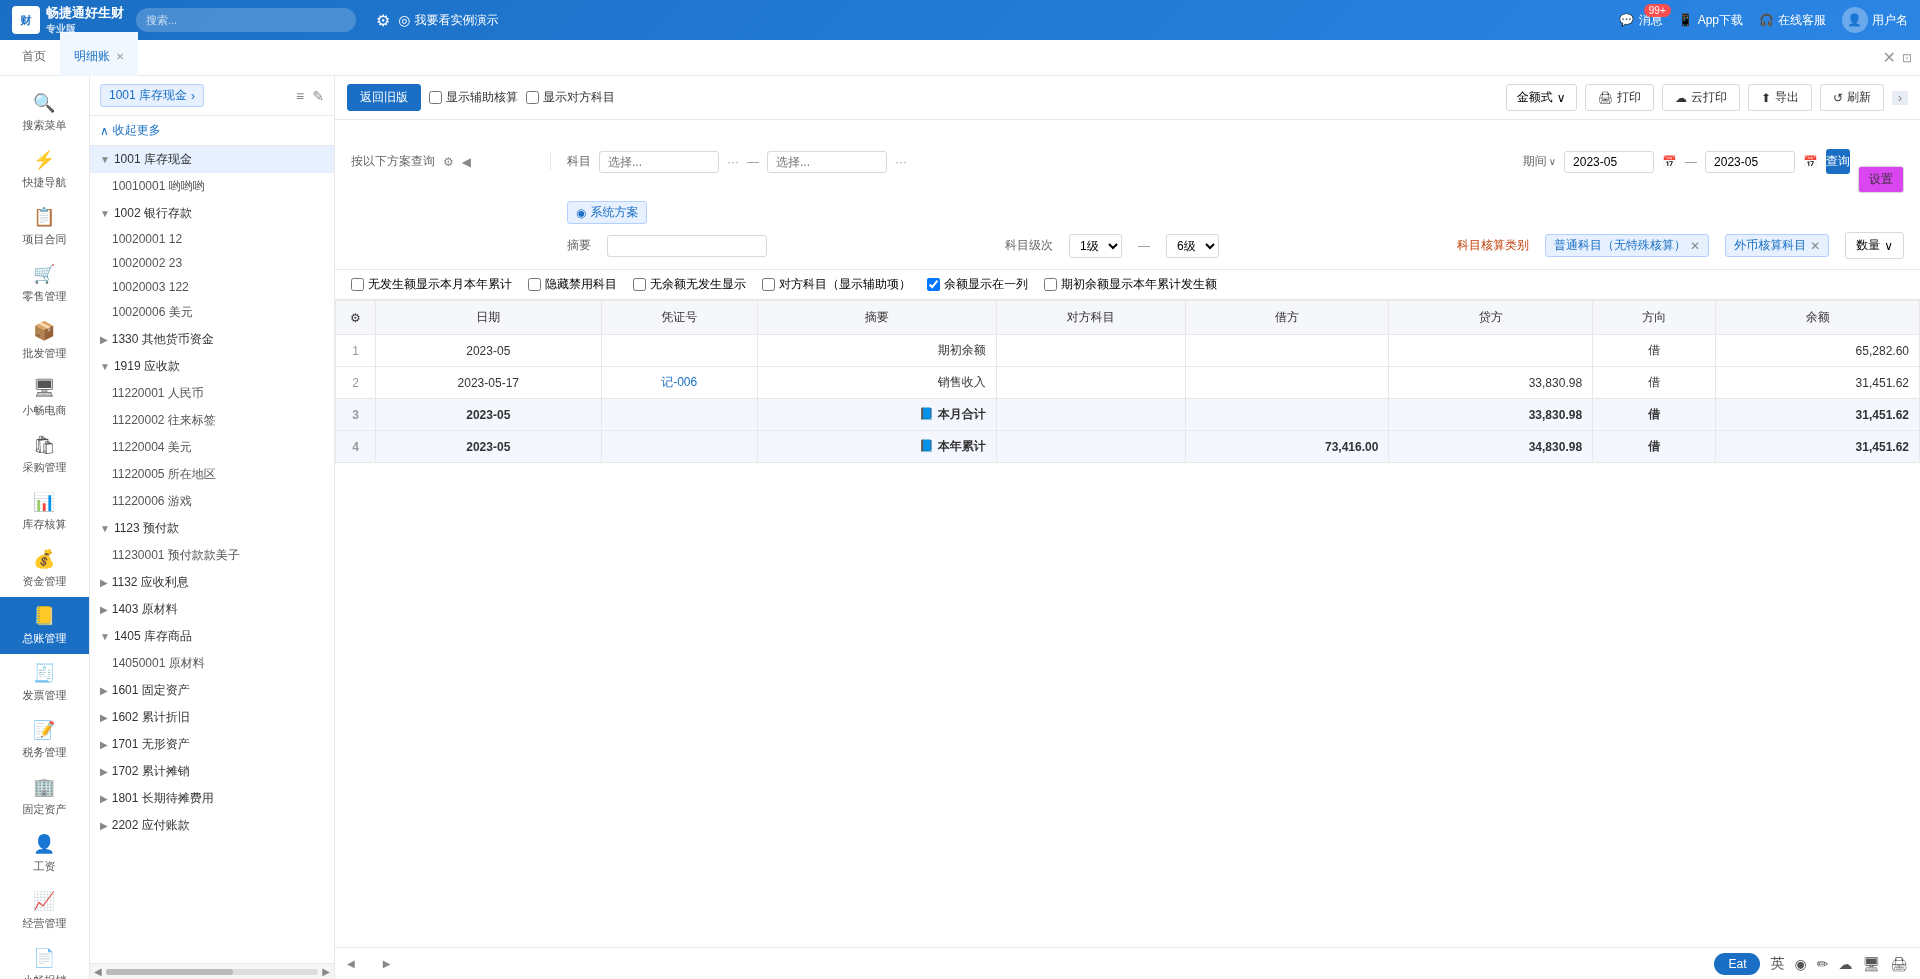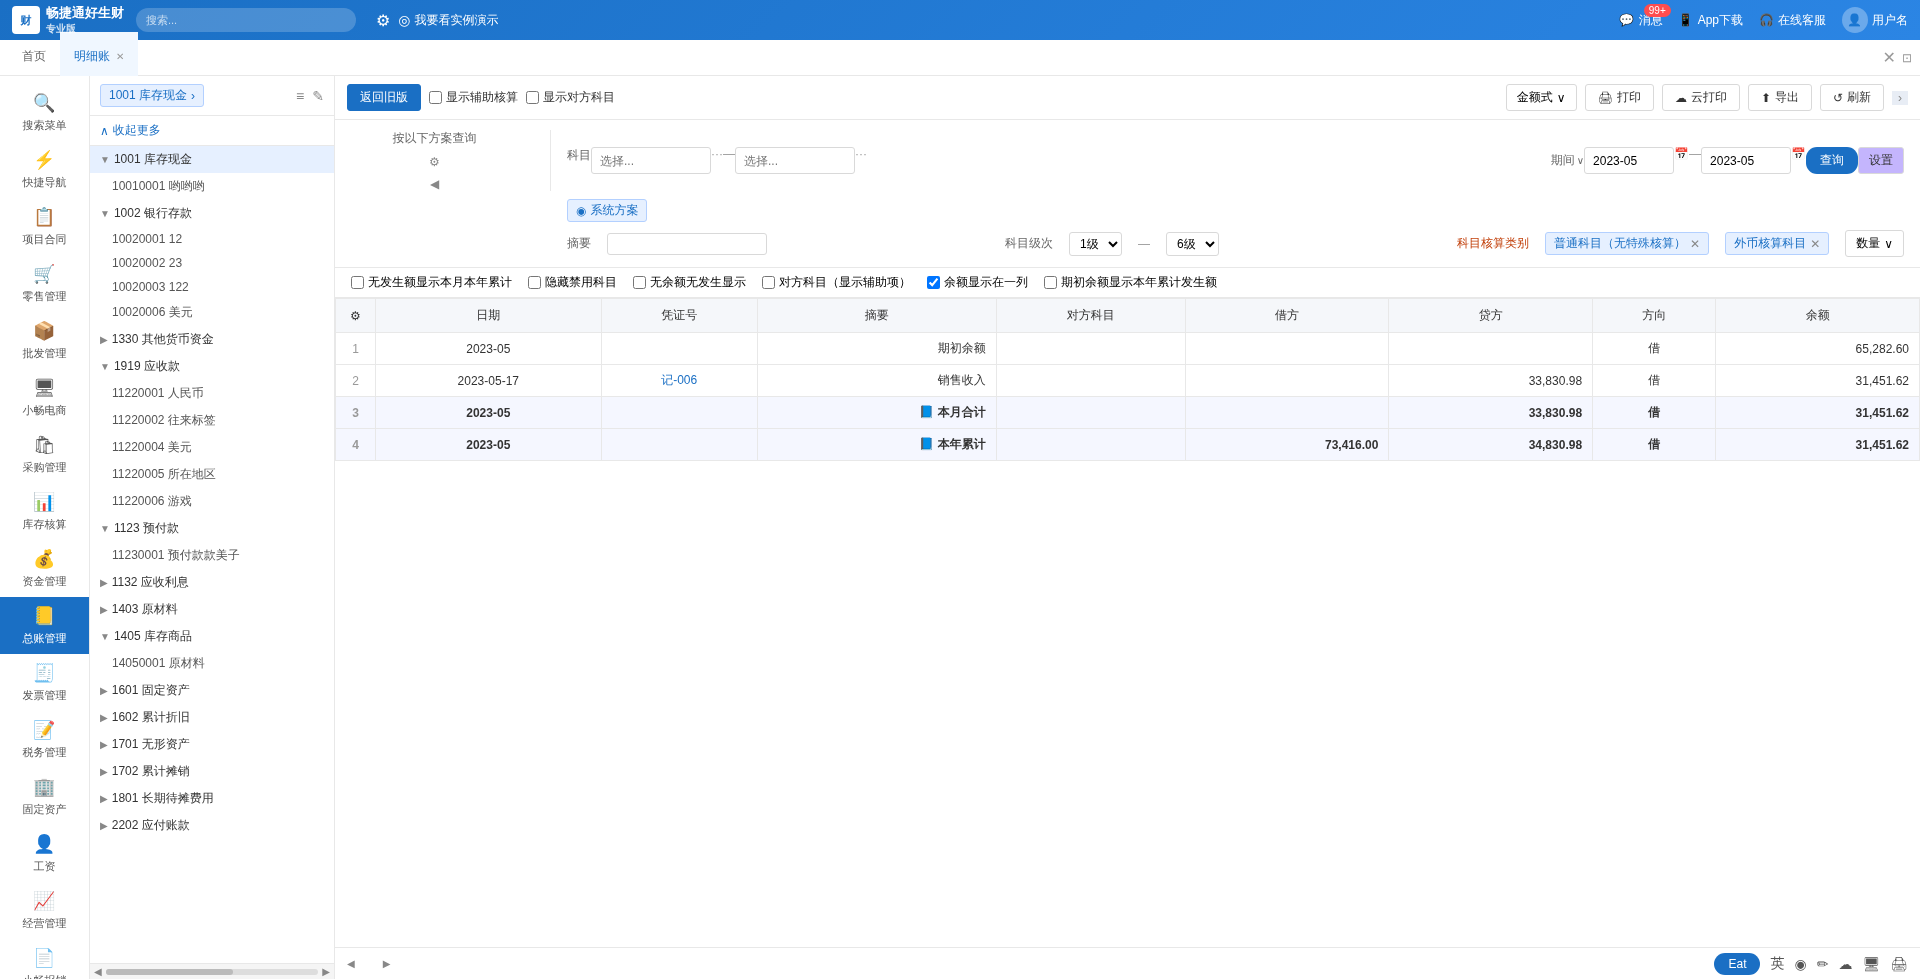--- a/index.html
+++ b/index.html
@@ -97,22 +97,22 @@
       border-bottom: 1px solid #e8e8e8; gap: 8px; flex-wrap: wrap;
     }
     .btn { padding: 4px 12px; border-radius: 3px; cursor: pointer; font-size: 12px; border: 1px solid transparent; display: flex; align-items: center; gap: 4px; }
     .btn-primary { background: #1a6fc4; color: white; border-color: #1a6fc4; }
     .btn-default { background: #fff; color: #333; border-color: #d9d9d9; }
     .checkbox-group { display: flex; align-items: center; gap: 4px; }
     .checkbox-group label { font-size: 12px; color: #333; cursor: pointer; }
     .toolbar-right { margin-left: auto; display: flex; align-items: center; gap: 8px; }
     .dropdown-btn { display: flex; align-items: center; gap: 4px; padding: 4px 10px; border: 1px solid #d9d9d9; border-radius: 3px; cursor: pointer; background: #fff; }
     .date-input { border: 1px solid #d9d9d9; border-radius: 3px; padding: 3px 8px; font-size: 12px; width: 100px; }
-    .search-btn { background: #1a6fc4; color: white; border: none; border-radius: 11px; padding: 4px 14px; cursor: pointer; font-size: 12px; }
-    .setting-btn { background: #c4b5fd; color: #333; border: 1px solid #d9d9d9; border-radius: 3px; padding: 4px 10px; cursor: pointer; font-size: 12px; }
+    .search-btn { background: #1a6fc4; color: white; border: none; border-radius: 3px; padding: 4px 0; cursor: pointer; font-size: 12px; }
+    .setting-btn { background: #d946ef; color: #333; border: 1px solid #d9d9d9; border-radius: 3px; padding: 4px 10px; cursor: pointer; font-size: 12px; margin-top: 36px; }
     .filter-tag { background: #e6f0ff; color: #1a6fc4; border: 1px solid #b3d0ff; border-radius: 3px; padding: 2px 8px; font-size: 11px; display: flex; align-items: center; gap: 4px; }
     .filter-tag-close { cursor: pointer; color: #888; }
     .fp-input { border: 1px solid #d9d9d9; border-radius: 3px; padding: 3px 8px; font-size: 12px; }
     .fp-select { border: 1px solid #d9d9d9; border-radius: 3px; padding: 3px 6px; font-size: 12px; background: #fff; }
 
     
     .options-row { display: flex; align-items: center; gap: 16px; padding: 6px 16px; background: #fff; border-bottom: 1px solid #e8e8e8; }
     .opt-checkbox { display: flex; align-items: center; gap: 4px; cursor: pointer; }
     .opt-checkbox input { cursor: pointer; }
 
@@ -445,27 +445,27 @@
 
       <div class="expand-arrow">
         <span>›</span>
       </div>
     </div>
 
     <div style="background:#fff;border-bottom:1px solid #e8e8e8;padding:10px 16px;">
 
       <div style="display:flex;align-items:center;gap:16px;margin-bottom:8px;">
 
-        <div style="display:flex;align-items:center;gap:8px;border-right:1px solid #e8e8e8;padding-right:32px;min-width:200px;flex-direction:column;">
+        <div style="display:flex;align-items:center;gap:8px;border-right:1px solid #e8e8e8;padding-right:32px;min-width:200px;">
           <span style="color:#666;font-size:12px;white-space:nowrap;">按以下方案查询</span>
           <span style="color:#888;cursor:pointer;">⚙</span>
           <span style="color:#888;cursor:pointer;">◀</span>
         </div>
 
-        <div style="display:flex;flex:1;">
+        <div style="display:flex;align-items:center;gap:8px;flex:1;">
           <span style="color:#666;">科目</span>
           <input class="fp-input" style="width: 120px;" placeholder="选择...">
           <span style="color:#999;">···</span>
           <span style="color:#999;">—</span>
           <input class="fp-input" style="width: 120px;" placeholder="选择...">
           <span style="color:#999;">···</span>
           <span style="flex:1;"></span>
           <span style="color:#666;display:flex;align-items:center;gap:2px;">
             期间<span style="font-size:10px;">∨</span>
           </span>

